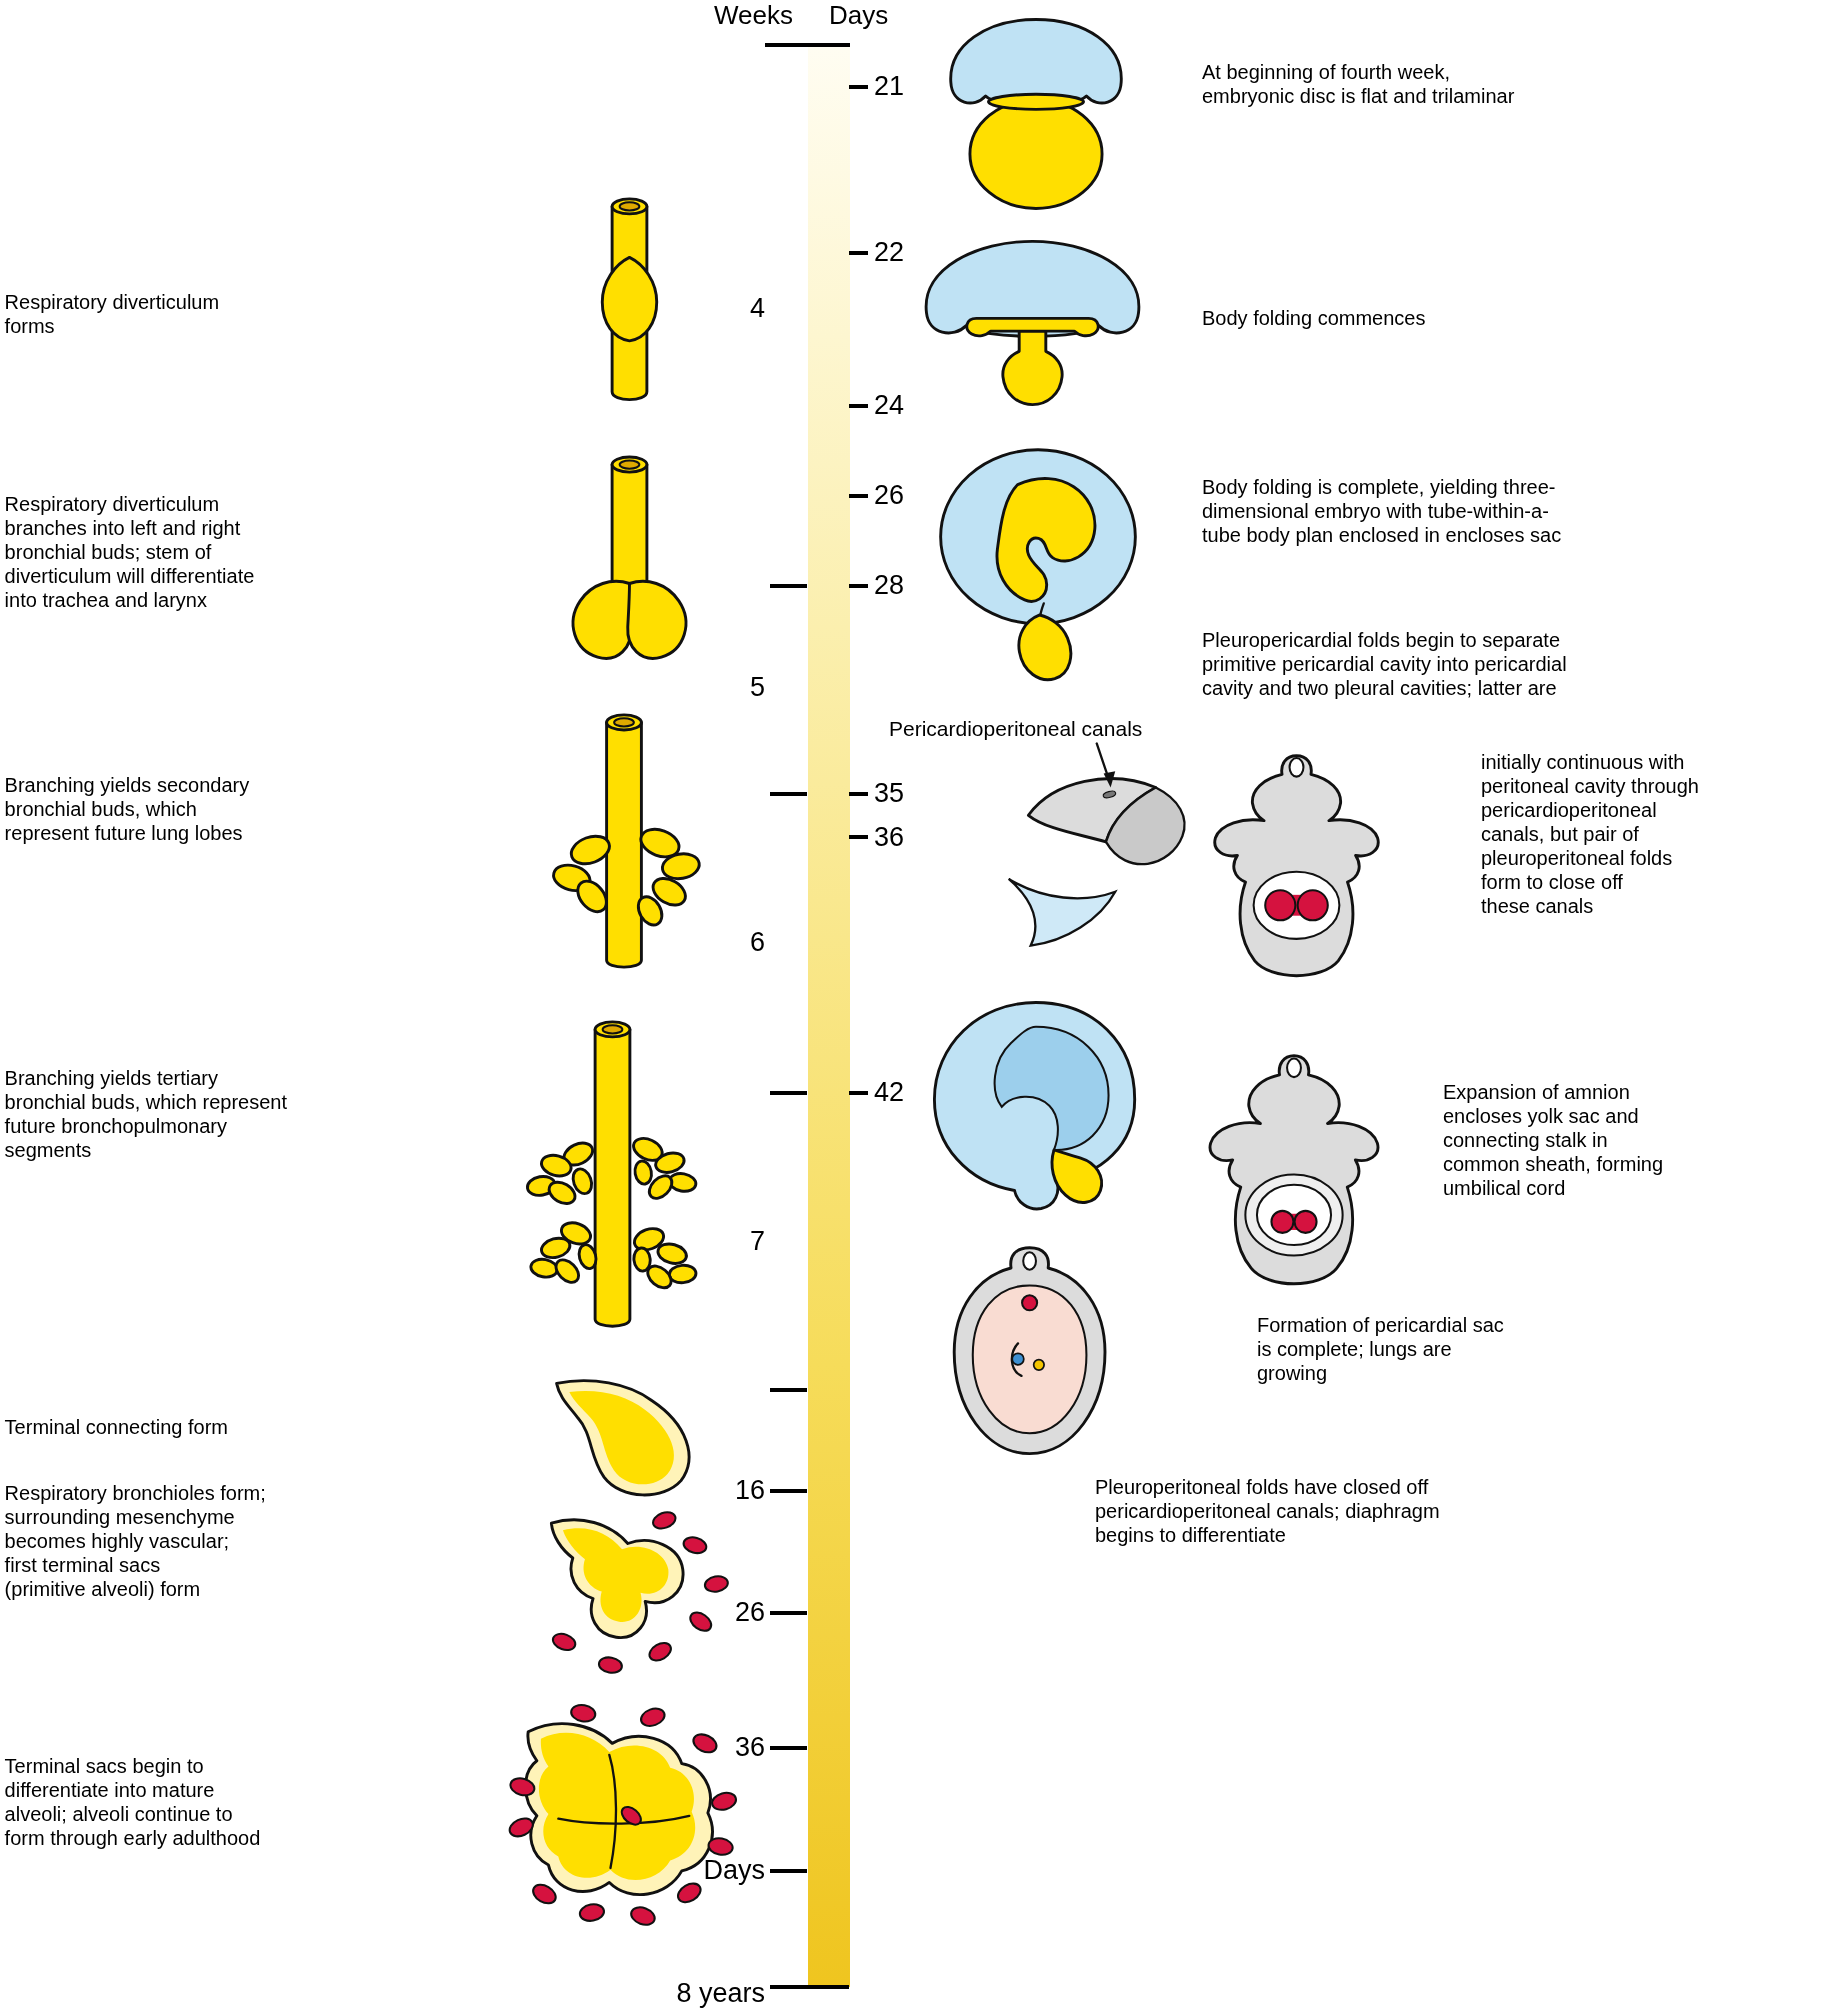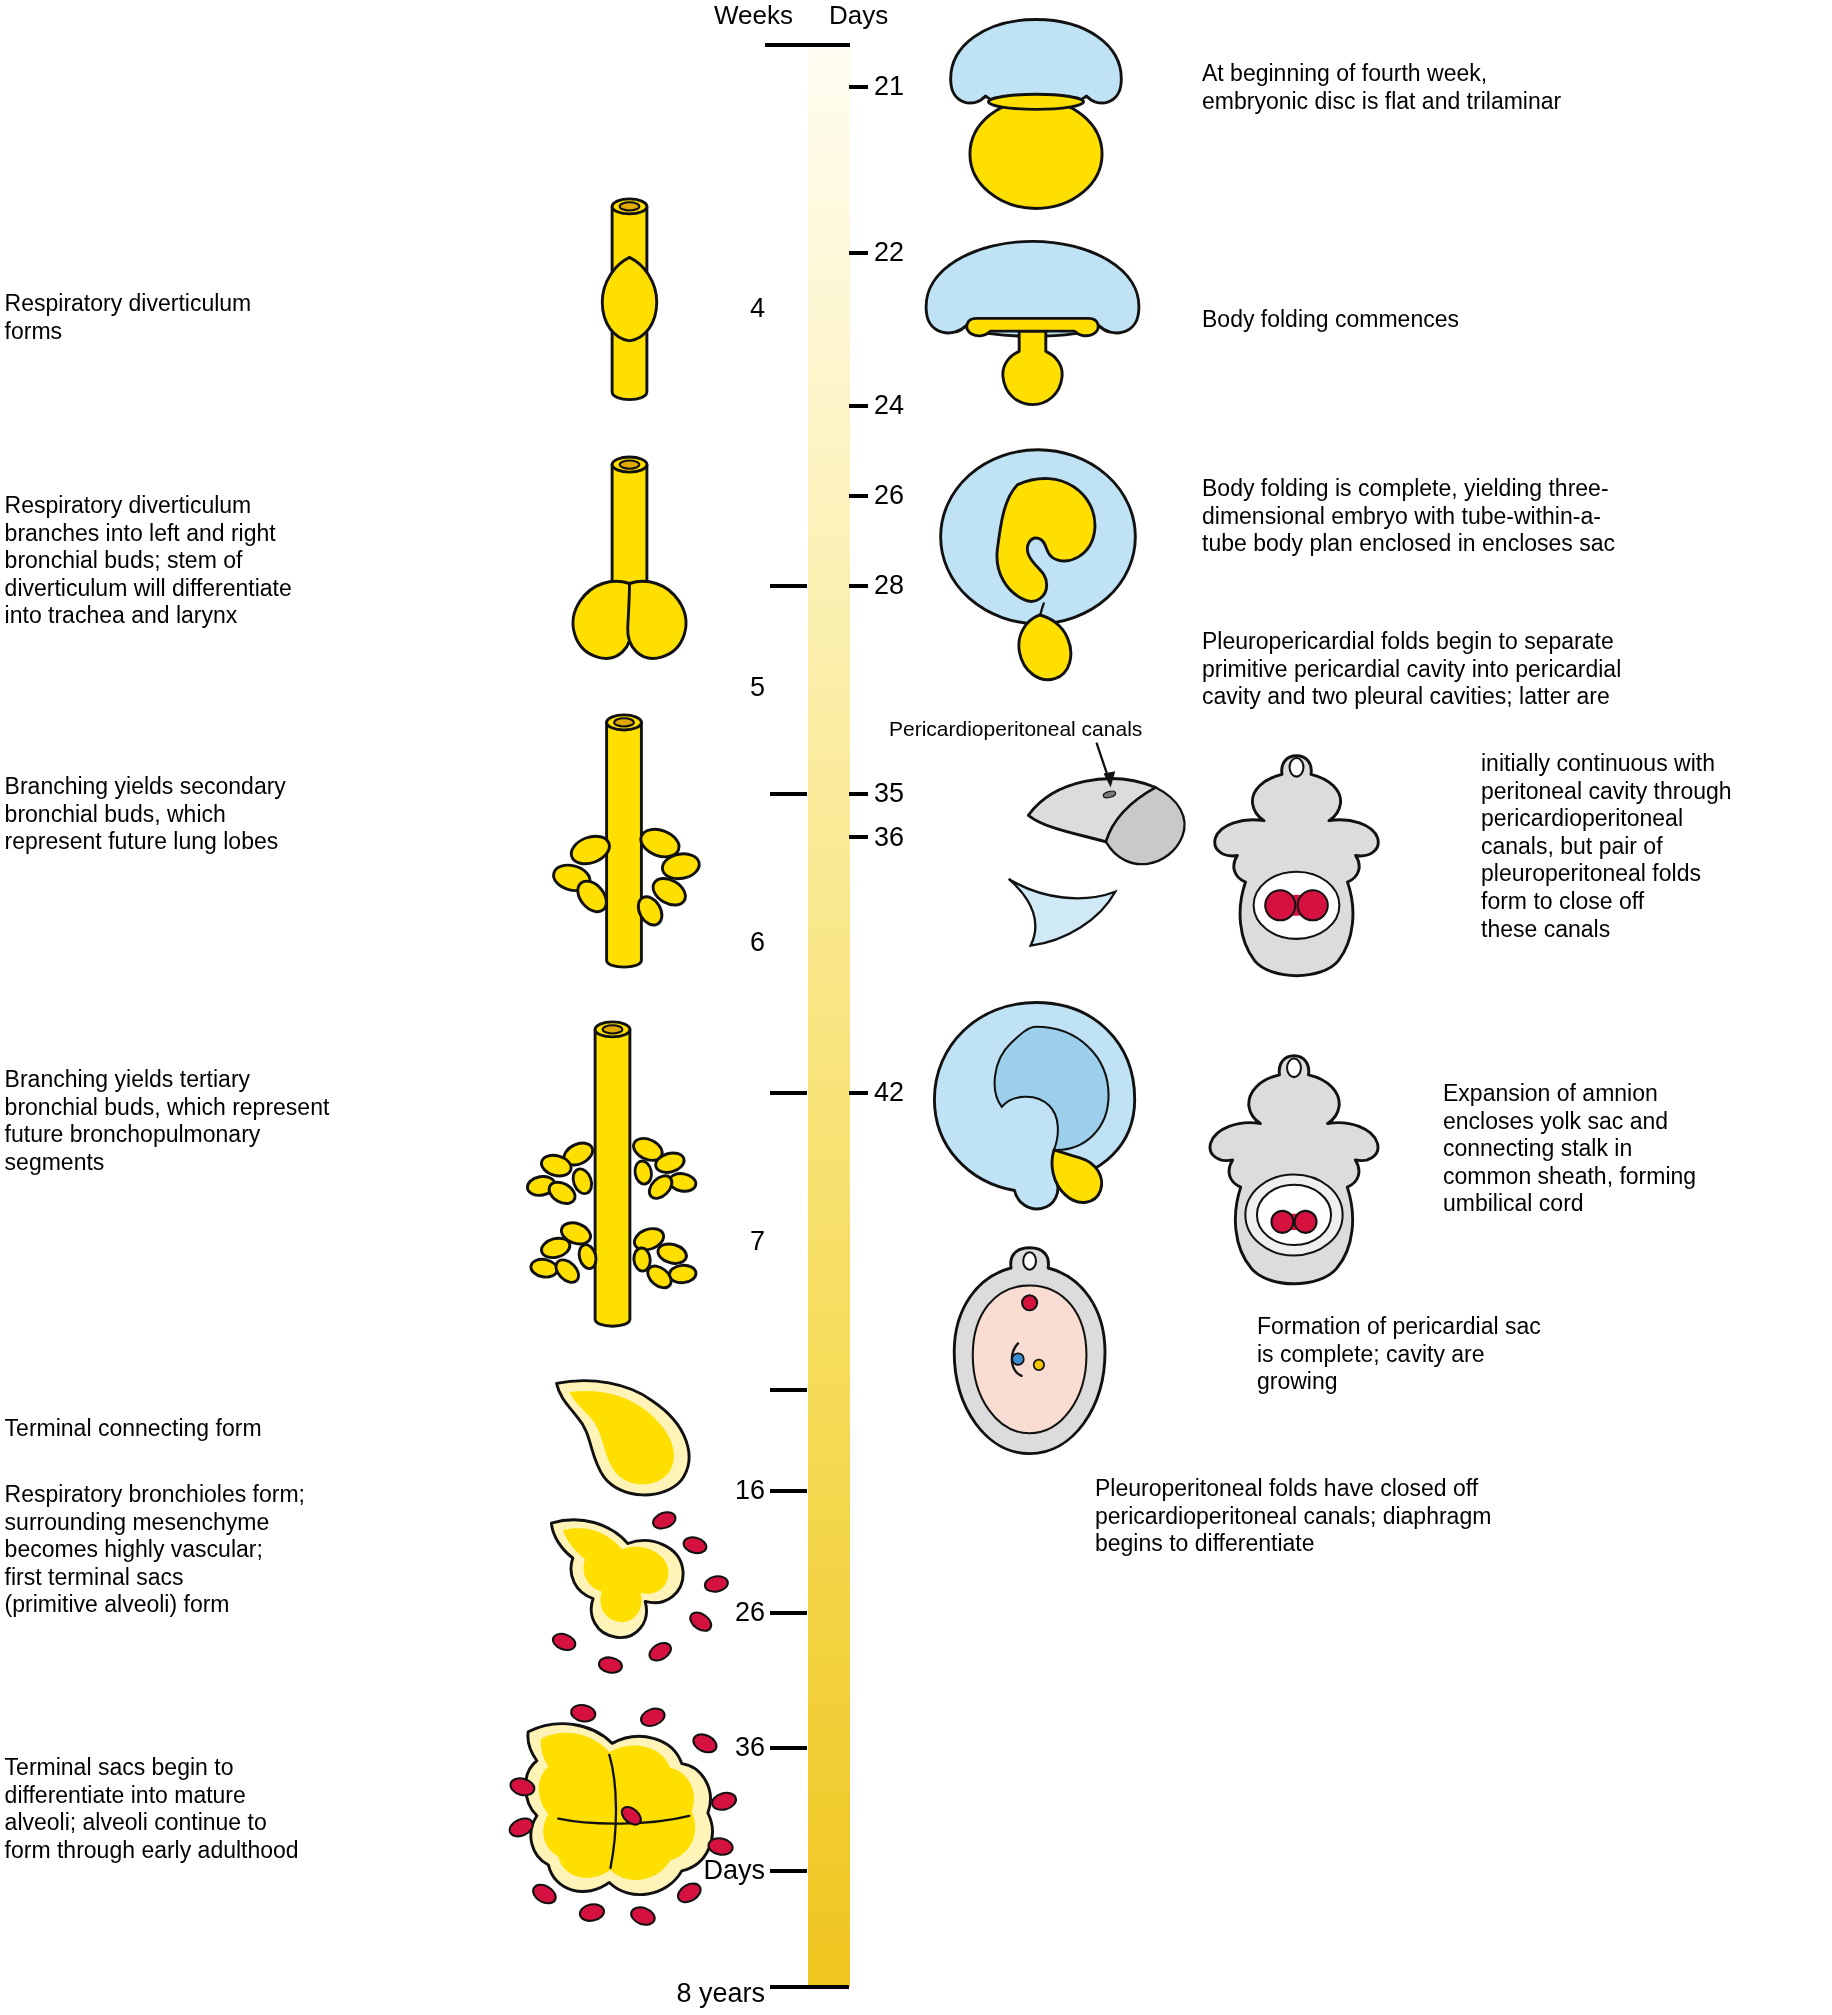--- a/index.html
+++ b/index.html
@@ -7,21 +7,21 @@
     position:relative;
     width:1832px;
     height:2015px;
     background:#fff;
     font-family:"Liberation Sans", sans-serif;
     color:#000;
     overflow:hidden;
   }
   .ann{
     position:absolute;
-    font-size:23px;
+    font-size:20px;
     line-height:1.2;
     white-space:pre-line;
   }
   .tl-header{
     position:absolute;
     font-size:26px;
   }
   .tl-bar{
     position:absolute;
     left:808px; top:45px;
@@ -156,21 +156,21 @@
 canals, but pair of
 pleuroperitoneal folds
 form to close off
 these canals</div>
   <div class="ann" style="left:1443px;top:1080px;width:377px">Expansion of amnion
 encloses yolk sac and
 connecting stalk in
 common sheath, forming
 umbilical cord</div>
   <div class="ann" style="left:1257px;top:1313px;width:406px">Formation of pericardial sac
-is complete; cavity are
+is complete; lungs are
 growing</div>
   <div class="ann" style="left:1095px;top:1475px;width:557px">Pleuroperitoneal folds have closed off
 pericardioperitoneal canals; diaphragm
 begins to differentiate</div>
 
   <div class="canal-label">Pericardioperitoneal canals</div>
 
   <div class="illus" style="left:580px;top:189px">
     <svg width="99" height="226" viewBox="0 0 170 390">
       <path class="y" d="M55,30 L55,350 C55,368 115,368 115,350 L115,30 Z"></path>

